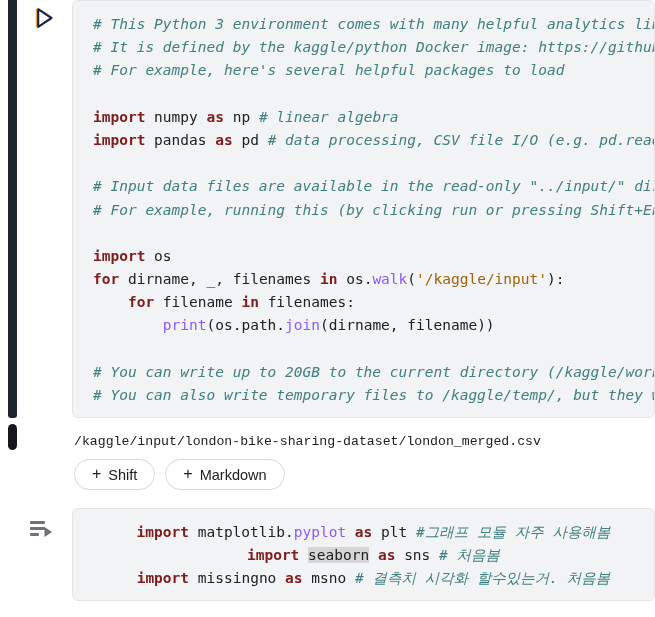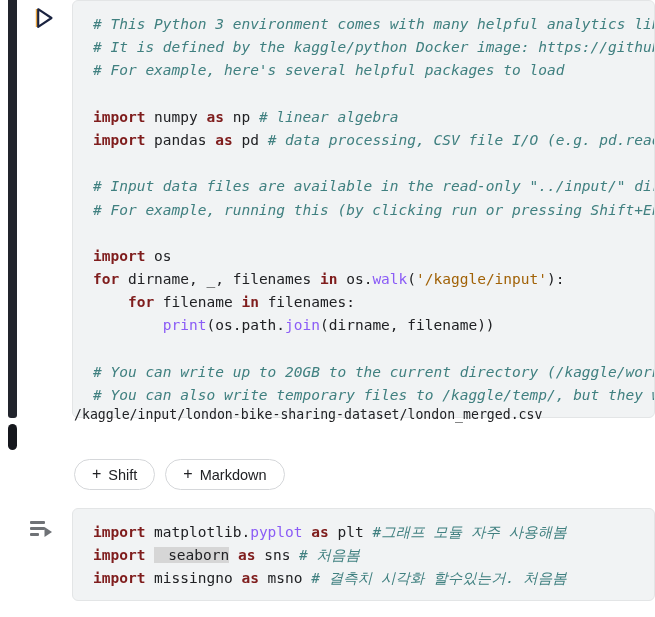--- a/index.html
+++ b/index.html
@@ -117,21 +117,21 @@
   }
   .code-line.blank { }
 
   
   .tok-comment { color: #408080; font-style: italic; }
   .tok-kw      { color: #7f1d1d; font-weight: bold; }
   .tok-builtin { color: #8b5cf6; }
   .tok-fn      { color: #8b5cf6; }
   .tok-str     { color: #a16207; }
   .tok-plain   { color: #202124; }
-  .tok-sel     { background: #d6d6d6; padding-left: 14px; }
+  .tok-sel     { background: #d6d6d6; }
 
   
   .cell-output {
     position: absolute;
     left: 74px;
     font-family: "DejaVu Sans Mono", "Liberation Mono", monospace;
     font-size: 13.2px;
     line-height: 18px;
     color: #202124;
     white-space: pre;
@@ -188,35 +188,35 @@
           <path d="M4 3 L4 21" stroke="#e8a33d" stroke-width="2.4" fill="none"></path>
           <path d="M5.2 3.2 L18.5 12 L5.2 20.8 Z" fill="#ffffff" stroke="#1a2340" stroke-width="2.1" stroke-linejoin="round"></path>
         </svg>
       </div>
     </div>
 
     <div class="code-cell" style="top:0;height:418px;">
       <div class="code-inner"><div class="code-line"><span class="tok-comment"># This Python 3 environment comes with many helpful analytics libraries installed</span></div><div class="code-line"><span class="tok-comment"># It is defined by the kaggle/python Docker image: https://github.com/kaggle/docker-python</span></div><div class="code-line"><span class="tok-comment"># For example, here's several helpful packages to load</span></div><div class="code-line blank">&nbsp;</div><div class="code-line"><span class="tok-kw">import</span><span class="tok-plain"> numpy </span><span class="tok-kw">as</span><span class="tok-plain"> np </span><span class="tok-comment"># linear algebra</span></div><div class="code-line"><span class="tok-kw">import</span><span class="tok-plain"> pandas </span><span class="tok-kw">as</span><span class="tok-plain"> pd </span><span class="tok-comment"># data processing, CSV file I/O (e.g. pd.read_csv)</span></div><div class="code-line blank">&nbsp;</div><div class="code-line"><span class="tok-comment"># Input data files are available in the read-only "../input/" directory</span></div><div class="code-line"><span class="tok-comment"># For example, running this (by clicking run or pressing Shift+Enter) will list all files under the input directory</span></div><div class="code-line blank">&nbsp;</div><div class="code-line"><span class="tok-kw">import</span><span class="tok-plain"> os</span></div><div class="code-line"><span class="tok-kw">for</span><span class="tok-plain"> dirname, _, filenames </span><span class="tok-kw">in</span><span class="tok-plain"> os.</span><span class="tok-fn">walk</span><span class="tok-plain">(</span><span class="tok-str">'/kaggle/input'</span><span class="tok-plain">):</span></div><div class="code-line"><span class="tok-plain">    </span><span class="tok-kw">for</span><span class="tok-plain"> filename </span><span class="tok-kw">in</span><span class="tok-plain"> filenames:</span></div><div class="code-line"><span class="tok-plain">        </span><span class="tok-builtin">print</span><span class="tok-plain">(os.path.</span><span class="tok-fn">join</span><span class="tok-plain">(dirname, filename))</span></div><div class="code-line blank">&nbsp;</div><div class="code-line"><span class="tok-comment"># You can write up to 20GB to the current directory (/kaggle/working/) that gets preserved as output when you create a version using "Save &amp; Run All"</span></div><div class="code-line"><span class="tok-comment"># You can also write temporary files to /kaggle/temp/, but they won't be saved outside of the current session</span></div></div>
     </div>
 
-    <div class="cell-output" style="top:406px;">/kaggle/input/london-bike-sharing-dataset/london_merged.csv</div>
+    <div class="cell-output" style="top:433px;font-family:Liberation Mono, monospace;">/kaggle/input/london-bike-sharing-dataset/london_merged.csv</div>
   </div>
 
   <div class="add-row" style="top:459px;">
     <button class="pill-btn">
       <span class="plus">+</span>
       <span>Shift</span>
     </button>
     <button class="pill-btn">
       <span class="plus">+</span>
       <span>Markdown</span>
     </button>
   </div>
 
-  <div class="cell-block" style="top:508px;height:100px;">
+  <div class="cell-block" style="top:508px;height:100px;text-align:center;">
     <div class="gutter">
       <div class="run-icon-2">
         <svg width="30" height="26" viewBox="0 0 30 26">
           <rect x="2" y="5" width="15" height="3" rx="1" fill="#6f7276"></rect>
           <rect x="2" y="11" width="15" height="3" rx="1" fill="#6f7276"></rect>
           <rect x="2" y="17" width="9" height="3" rx="1" fill="#6f7276"></rect>
           <path d="M16.5 11 L24 16 L16.5 21 Z" fill="#6f7276"></path>
         </svg>
       </div>
     </div>

